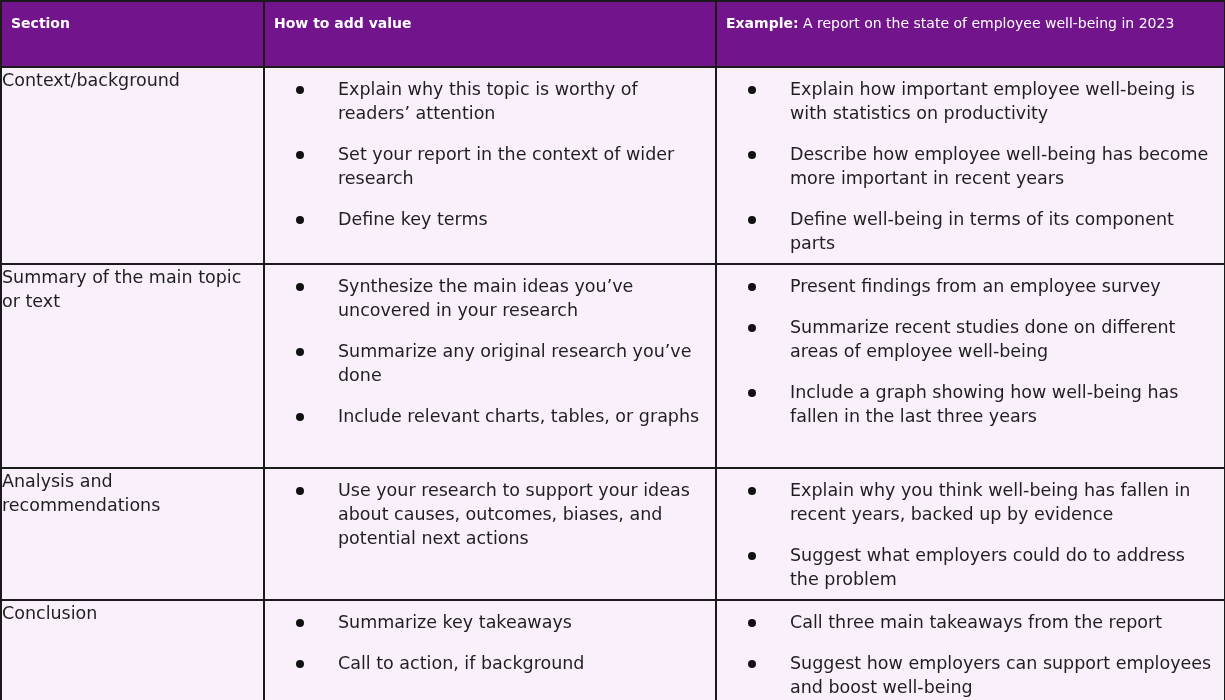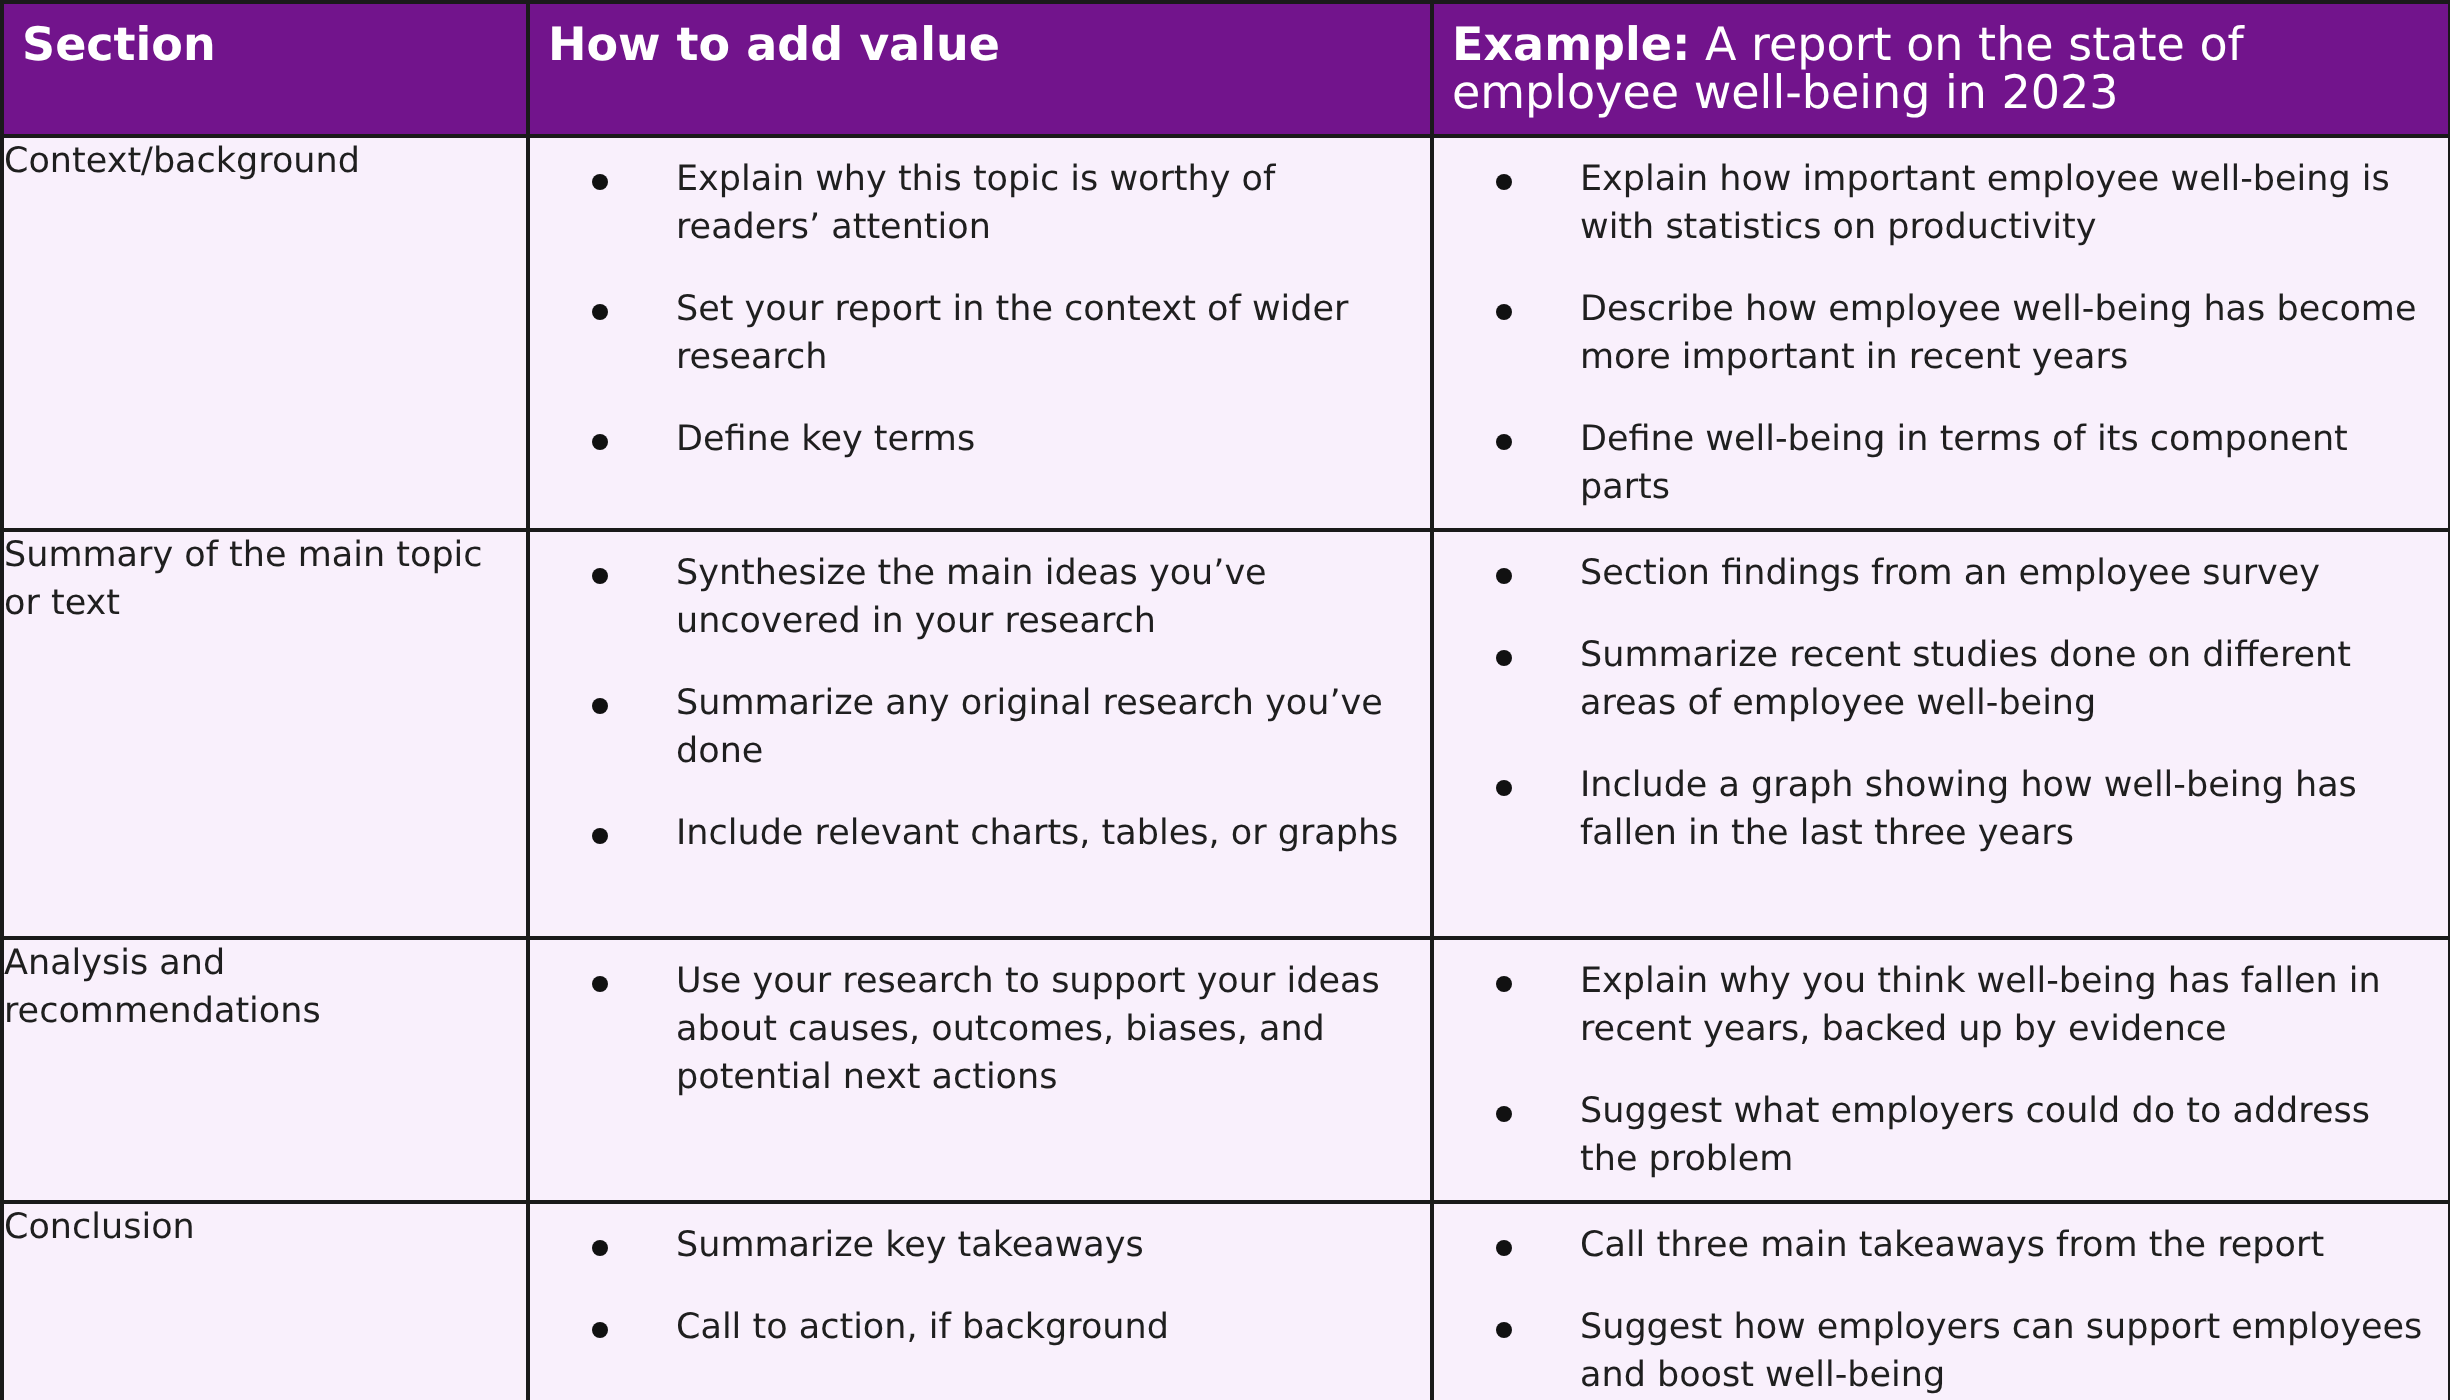--- a/index.html
+++ b/index.html
@@ -25,21 +25,21 @@
   .report-table td, .report-table th {
     border: 2px solid #1a1a1a;
     vertical-align: top;
     text-align: left;
     padding: 0;
   }
   .report-table th {
     background: #72148c;
     color: #ffffff;
     font-weight: normal;
-    font-size: 23px;
+    font-size: 14px;
     line-height: 24px;
     padding: 9px 8px 8px 9px;
   }
   .report-table th .bold {
     font-weight: bold;
   }
   .report-table td {
     background: #f9f0fc;
     color: #1f1f1f;
     font-size: 17.5px;
@@ -114,21 +114,21 @@
     <td class="section-cell">Summary of the main topic or text</td>
     <td>
       <ul class="bullets">
         <li><span class="dot"></span><span>Synthesize the main ideas you’ve uncovered in your research</span></li>
         <li><span class="dot"></span><span>Summarize any original research you’ve done</span></li>
         <li><span class="dot"></span><span>Include relevant charts, tables, or graphs</span></li>
       </ul>
     </td>
     <td>
       <ul class="bullets">
-        <li><span class="dot"></span><span>Section findings from an employee survey</span></li>
+        <li><span class="dot"></span><span>Present findings from an employee survey</span></li>
         <li><span class="dot"></span><span>Summarize recent studies done on different areas of employee well-being</span></li>
         <li><span class="dot"></span><span>Include a graph showing how well-being has fallen in the last three years</span></li>
       </ul>
     </td>
   </tr>
 
   <tr class="row-2">
     <td class="section-cell">Analysis and recommendations</td>
     <td>
       <ul class="bullets">

